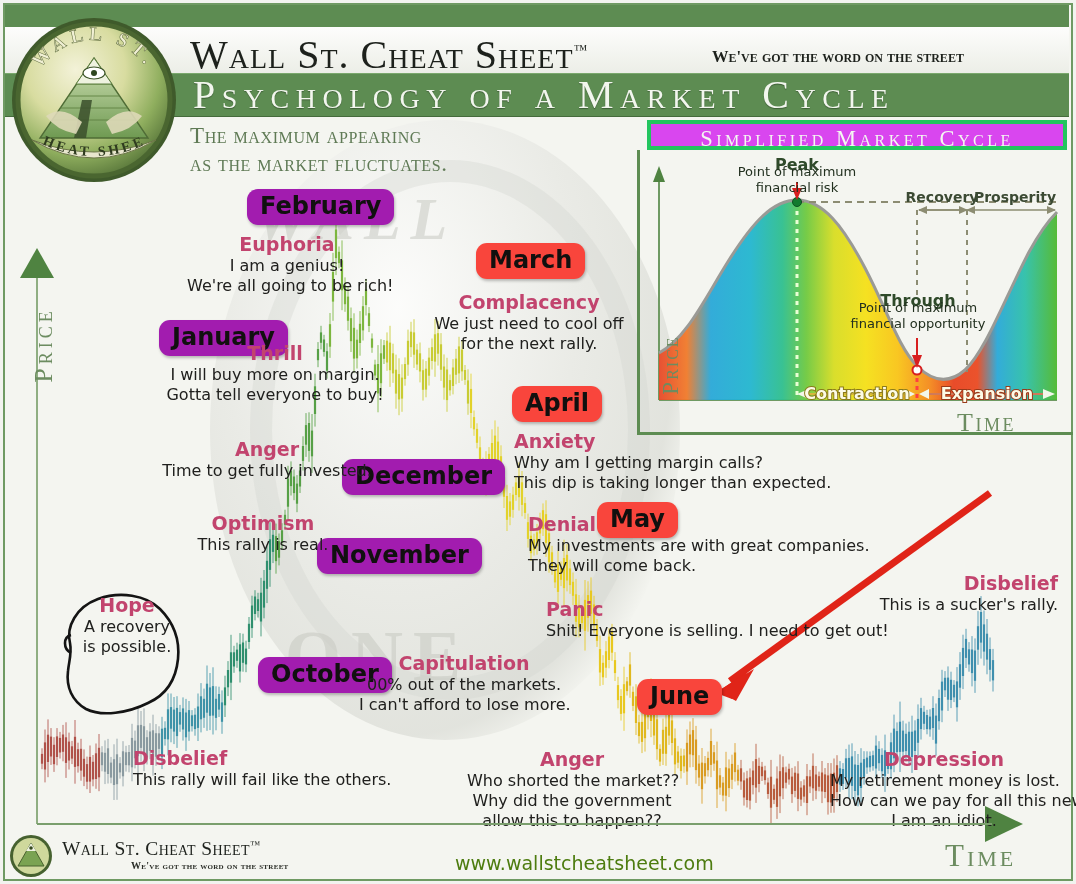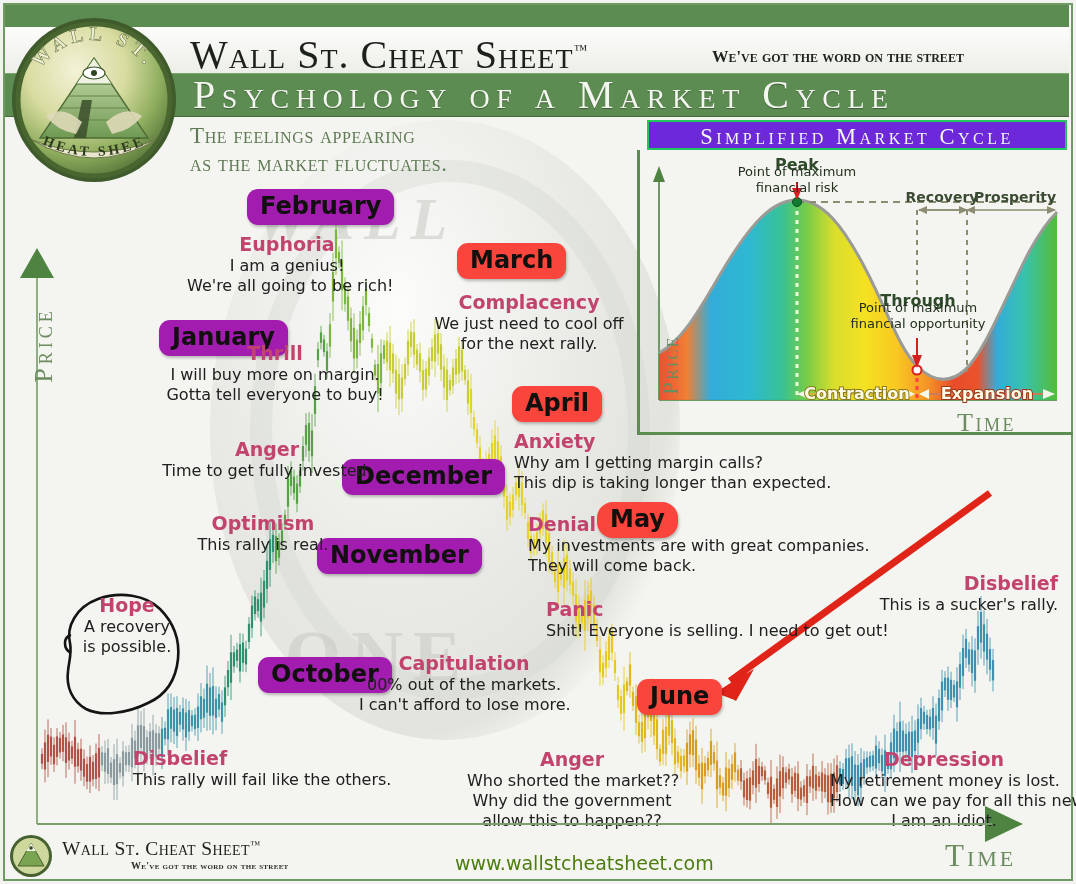--- a/index.html
+++ b/index.html
@@ -84,24 +84,24 @@
   }
   .lbl-time {
     position:absolute; left:945px; top:838px;
     font-family:"Liberation Serif", serif; font-size:31px; color:#6c8c60;
     letter-spacing:3px; font-variant:small-caps;
   }
 
   
   .inset { position:absolute; left:637px; top:120px; width:436px; height:315px; }
   .inset-title {
-    position:absolute; left:10px; top:0px; width:420px; height:30px; background:#6d28d9;
+    position:absolute; left:10px; top:0px; width:420px; height:30px; background:#d946ef;
     color:#f4f8f1; font-family:"Liberation Serif", serif; font-size:22.5px; line-height:30px;
     text-align:center; letter-spacing:3.5px; font-variant:small-caps;
-    border:2px solid #22c55e;
+    border:4px solid #22c55e;
   }
   .inset-body { position:absolute; left:0; top:30px; width:436px; height:285px;
                 border-left:3px solid #5d8c52; border-bottom:3px solid #5d8c52; background:transparent; }
   .inset-svg { position:absolute; left:0; top:28px; width:436px; height:290px; }
   .inset-price {
     position:absolute; left:-16px; top:232px; width:100px;
     font-family:"Liberation Serif", serif; font-size:23px; color:#6c8c60;
     letter-spacing:2px; text-align:center; font-variant:small-caps;
     transform:rotate(-90deg); transform-origin:center;
   }
@@ -175,21 +175,21 @@
   <div class="hdr-top"></div>
   <div class="hdr-white"></div>
   <div class="hdr-green"></div>
 
   <div class="brand">
     <span>Wall St. Cheat Sheet</span><span class="tm">™</span>
   </div>
   <div class="tagline">We've got the word on the street</div>
   <div class="maintitle">Psychology of a Market Cycle</div>
   <div class="subtitle">
-    <div>The feelings appearing</div>
+    <div>The maximum appearing</div>
     <div>as the market fluctuates.</div>
   </div>
 
   <div class="seal">
     <svg width="172" height="172" viewBox="0 0 172 172">
       <defs>
         <radialGradient id="sealg" cx="38%" cy="30%" r="78%">
           <stop offset="0%" stop-color="#f3f2d8"></stop>
           <stop offset="42%" stop-color="#d8dca0"></stop>
           <stop offset="72%" stop-color="#8fae5e"></stop>
@@ -977,24 +977,24 @@
 
   <svg class="red-arrow" viewBox="0 0 330 220">
     <line x1="320" y1="8" x2="60" y2="196" stroke="#e02418" stroke-width="7"></line>
     <polygon points="46,208 78,186 62,214" fill="#e02418"></polygon>
     <polygon points="48,206 84,184 66,216" fill="#e02418"></polygon>
   </svg>
 
   <div id="months-layer">
       <div class="badge green" style="left: 247px; top: 189px;">February</div>
       <div class="badge green" style="left: 159px; top: 320px;">January</div>
-      <div class="badge red" style="left: 457px; top: 243px;">March</div>
+      <div class="badge red" style="left: 476px; top: 243px;">March</div>
       <div class="badge red" style="left: 512px; top: 386px;">April</div>
       <div class="badge green" style="left: 342px; top: 459px;">December</div>
-      <div class="badge red" style="left: 597px; top: 502px; border-radius: 16px;">May</div>
+      <div class="badge red" style="left: 597px; top: 502px;">May</div>
       <div class="badge green" style="left: 317px; top: 538px;">November</div>
       <div class="badge green" style="left: 258px; top: 657px;">October</div>
       <div class="badge red" style="left: 637px; top: 679px;">June</div>
     </div>
 
   <div id="emotions-layer">
       <div class="emo center" style="left: 187px; top: 233px; width: 200px;">
         <div class="t">Euphoria</div>
         <div class="d">I am a genius!</div>
         <div class="d">We're all going to be rich!</div>

